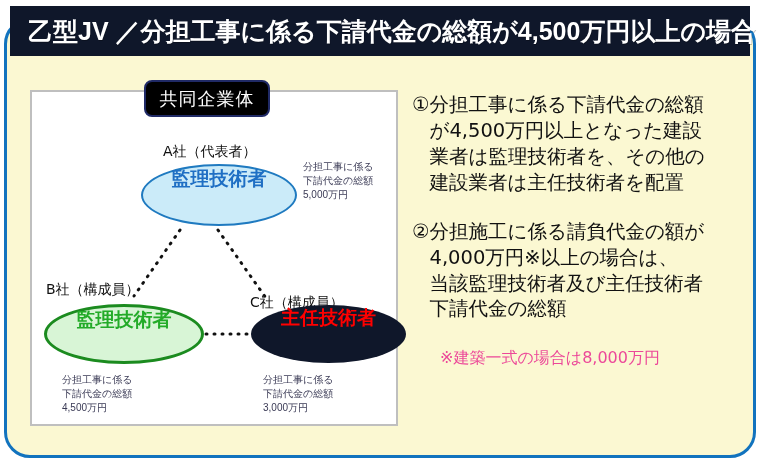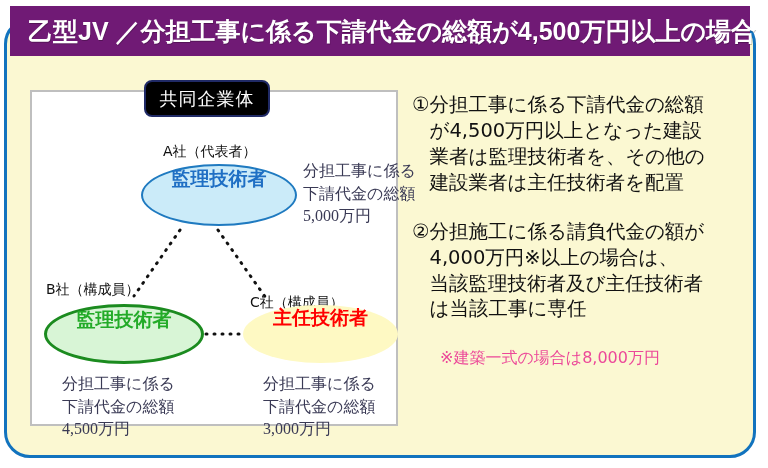--- a/index.html
+++ b/index.html
@@ -34,21 +34,21 @@
     border-radius: 26px;
   }
 
   
   .header-bar {
     position: absolute;
     left: 10px;
     top: 6px;
     width: 740px;
     height: 50px;
-    background: #701a75;
+    background: #0f172a;
     display: flex;
     align-items: center;
     box-sizing: border-box;
     padding-left: 18px;
   }
   .header-title {
     color: #ffffff;
     font-size: 25px;
     font-weight: bold;
     letter-spacing: 0px;
@@ -129,45 +129,45 @@
 
   .ellipse.b {
     left: 44px; top: 304px;
     width: 160px; height: 60px;
     background: #d8f5d6;
     border: 3px solid #1b8b1f;
   }
   .ellipse.b .ellipse-label { color: #23ab28; }
 
   .ellipse.c {
-    left: 243px; top: 305px;
+    left: 251px; top: 305px;
     width: 155px; height: 58px;
-    background: #fef9c3;
+    background: #0f172a;
     border: none;
   }
   .ellipse.c .ellipse-label { color: #ff0000; }
 
   
   .connectors {
     position: absolute;
     left: 30px;
     top: 90px;
     width: 368px;
     height: 336px;
     z-index: 2;
   }
 
   
   .note {
     position: absolute;
-    font-size: 16px;
+    font-size: 10px;
     line-height: 1.42;
     color: #3a3a55;
     white-space: pre-line;
-    font-family: Liberation Serif, serif;
+    font-family: Liberation Sans, sans-serif;
     z-index: 5;
   }
   .note.a { left: 303px; top: 160px; }
   .note.b { left: 62px;  top: 373px; }
   .note.c { left: 263px; top: 373px; }
 
   
   .text-column {
     position: absolute;
     left: 412px;
@@ -259,19 +259,19 @@
 が4,500万円以上となった建設
 業者は監理技術者を、その他の
 建設業者は主任技術者を配置</span>
     </div>
 
     <div class="para para-2">
       <span class="marker">②</span>
       <span class="body">分担施工に係る請負代金の額が
 4,000万円※以上の場合は、
 当該監理技術者及び主任技術者
-は当該工事に専任</span>
+下請代金の総額</span>
     </div>
 
     <div class="footnote">※建築一式の場合は8,000万円</div>
   </div>
 
 </div>
 
 </body></html>

